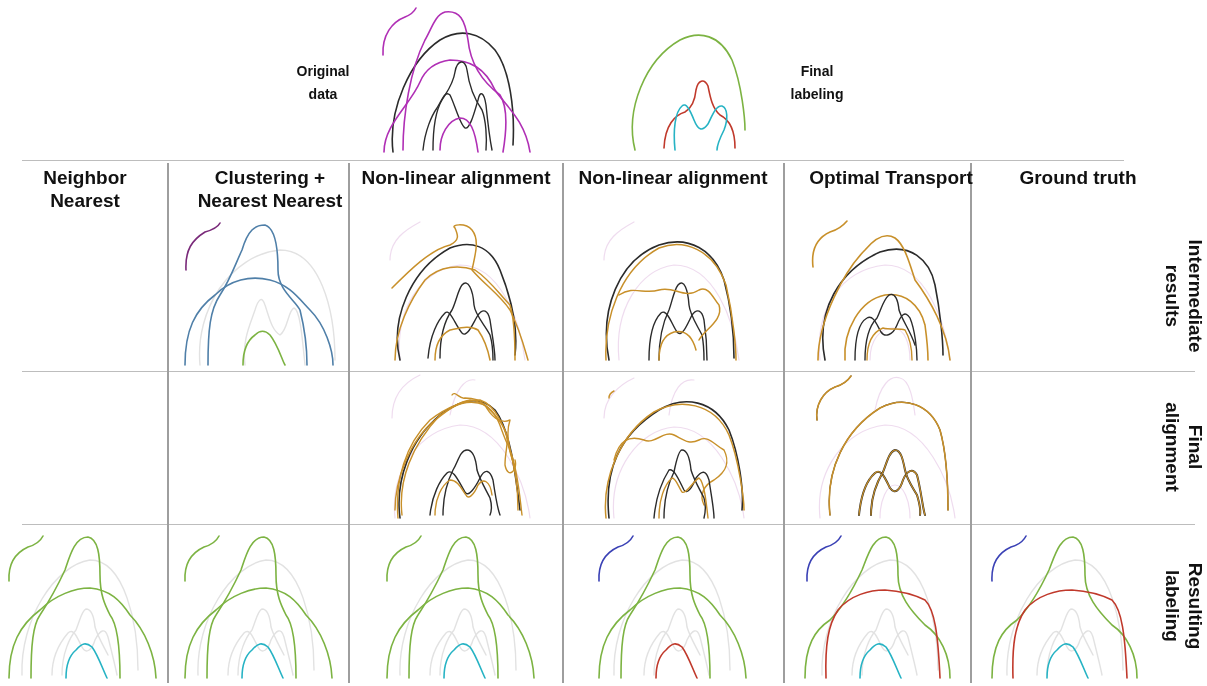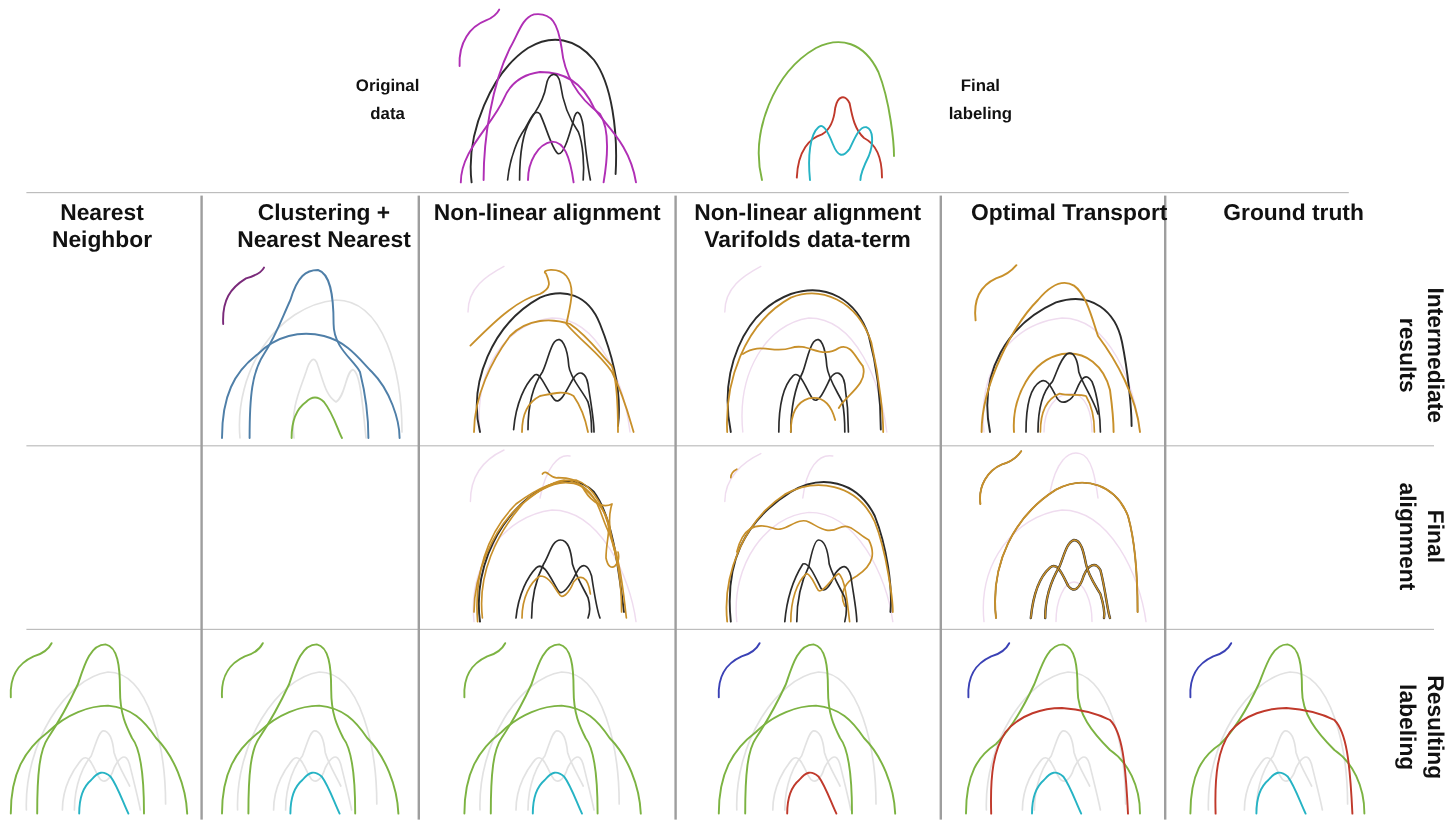--- a/index.html
+++ b/index.html
@@ -46,33 +46,32 @@
 <div class="hline" style="left:22px; top:371px; width:1173px;"></div>
 <div class="hline" style="left:22px; top:524px; width:1173px;"></div>
 
 <div class="vline" style="left:167px; top:163px; height:520px;"></div>
 <div class="vline" style="left:348px; top:163px; height:520px;"></div>
 <div class="vline" style="left:562px; top:163px; height:520px;"></div>
 <div class="vline" style="left:783px; top:163px; height:520px;"></div>
 <div class="vline" style="left:970px; top:163px; height:520px;"></div>
 
 <div class="col-head" style="left:10px; width:150px;">
+  <div>Neighbor</div>
   <div>Nearest</div>
-  <div>Neighbor</div>
 </div>
 <div class="col-head" style="left:181px; width:178px;">
   <div>Clustering +</div>
   <div>Nearest Nearest</div>
 </div>
 <div class="col-head" style="left:350px; width:212px;">
   <div>Non-linear alignment</div>
 </div>
 <div class="col-head" style="left:564px; width:218px;">
   <div>Non-linear alignment</div>
-  <div>Varifolds data-term</div>
 </div>
 <div class="col-head" style="left:785px; width:212px;">
   <div>Optimal Transport</div>
 </div>
 <div class="col-head" style="left:972px; width:174px;margin-left:19px;">
   <div>Ground truth</div>
 </div>
 
 <div class="row-head" style="left:1123px; top:272px; width:120px; height:48px;">
   <div>Intermediate</div>

